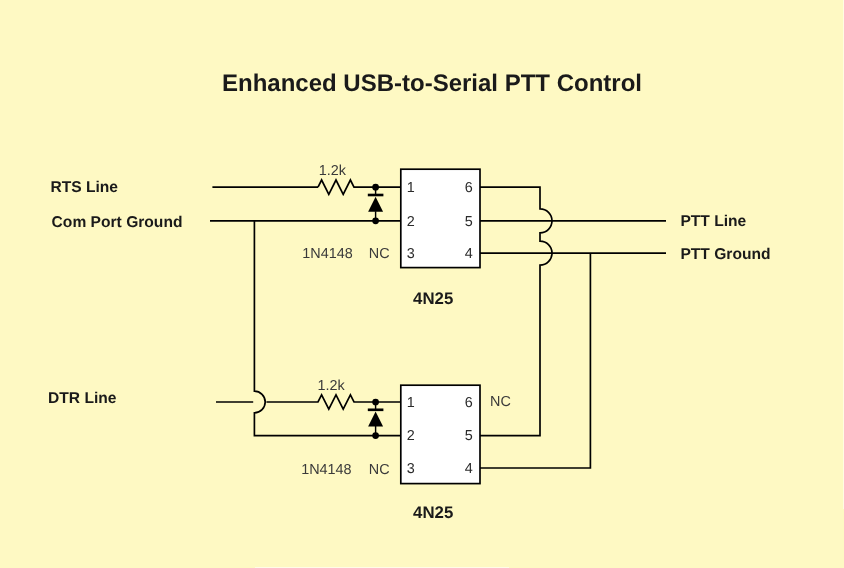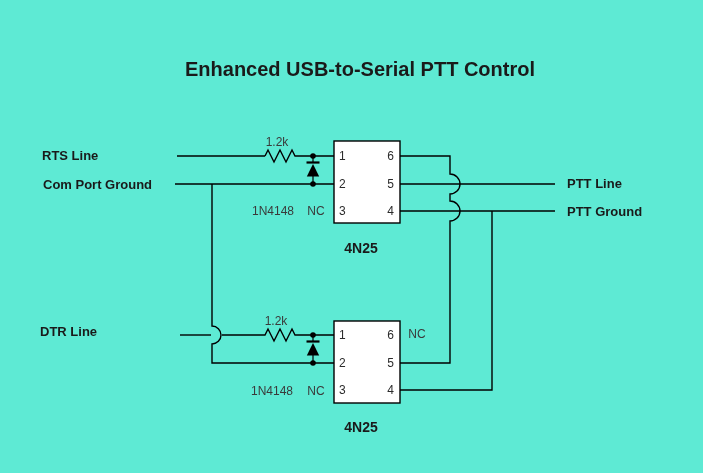--- a/index.html
+++ b/index.html
@@ -5,21 +5,21 @@
   html, body {
     margin: 0;
     padding: 0;
     background: #ffffff;
     font-family: "Liberation Sans", sans-serif;
   }
   .canvas {
     position: relative;
     width: 703px;
     height: 473px;
-    background: #5eead4;
+    background: #fef9c3;
     overflow: hidden;
   }
   svg { display: block; }
   .wire { stroke: #000000; stroke-width: 1.4; fill: none; }
   .thin { stroke: #000000; stroke-width: 1.2; fill: none; }
   .box  { fill: #ffffff; stroke: #000000; stroke-width: 1.4; }
   .solid { fill: #000000; stroke: none; }
   text { fill: #1a1a1a; }
   .title-text   { font-size: 20px; font-weight: bold; }
   .net-label    { font-size: 13px; font-weight: bold; }

